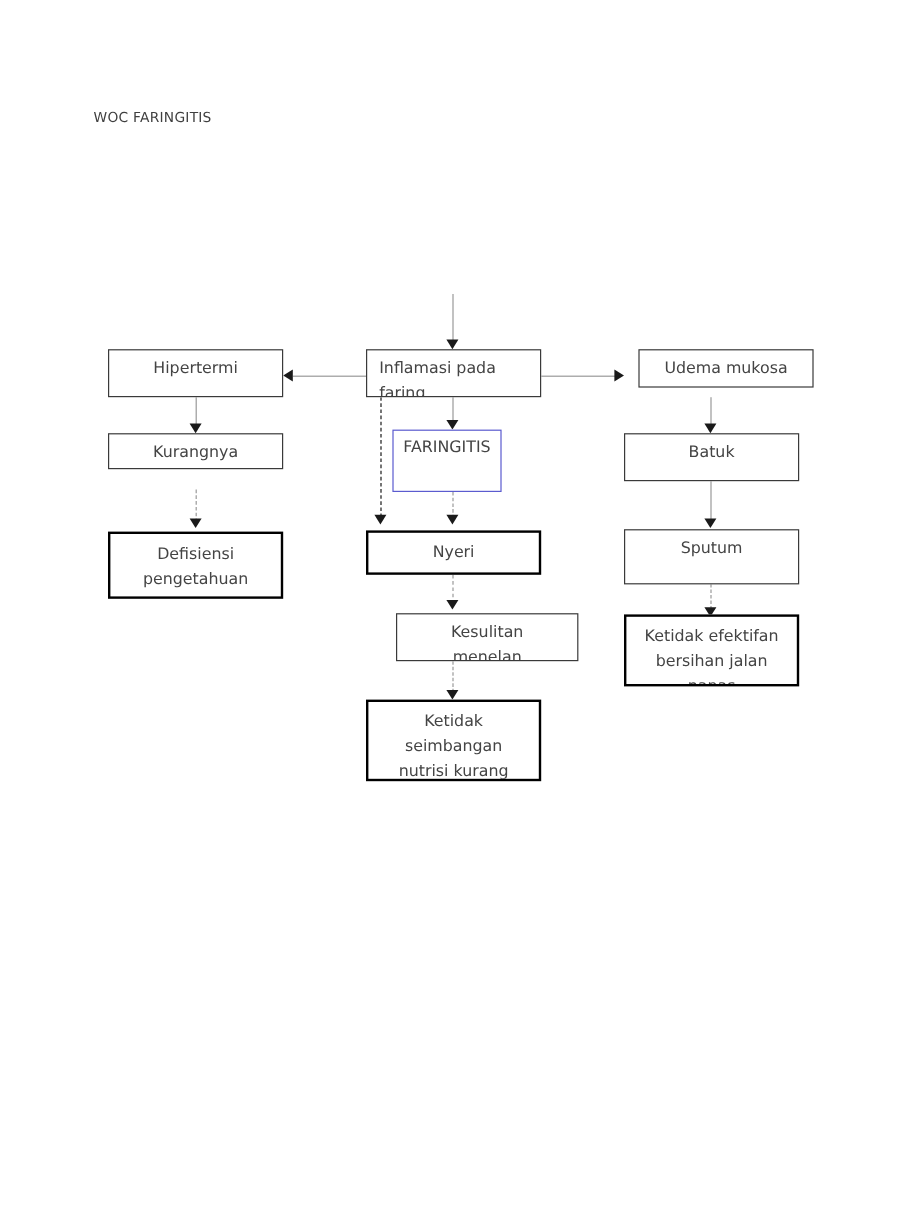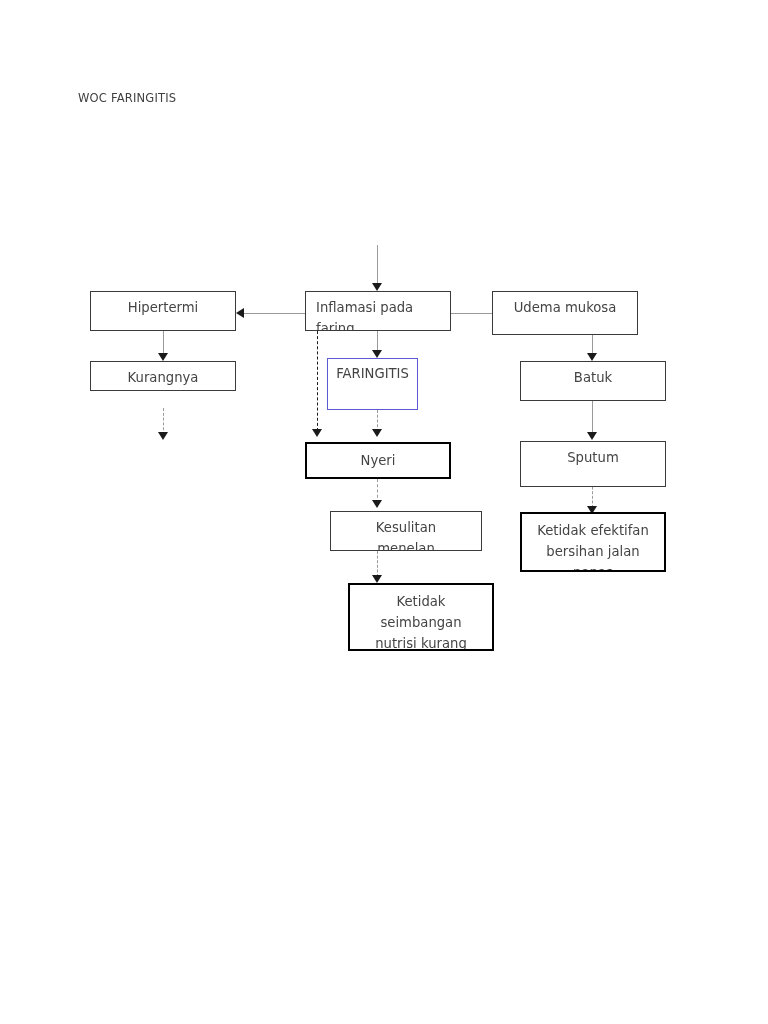--- a/index.html
+++ b/index.html
@@ -148,56 +148,60 @@
 
   <div class="node" style="left:90px; top:291px; width:146px; height:40px;">
     <span class="txt">Hipertermi</span>
   </div>
 
   <div class="node" style="left:305px; top:291px; width:146px; height:40px; text-align:left; padding-left:10px;">
     <span class="txt">Inflamasi pada
 faring</span>
   </div>
 
-  <div class="node" style="left:492px; top:291px; width:146px; height:44px;">
+  <div class="node" style="left:532px; top:291px; width:146px; height:32px;">
     <span class="txt">Udema mukosa</span>
   </div>
 
   <div class="node" style="left:90px; top:361px; width:146px; height:30px;">
     <span class="txt">Kurangnya
 terpajan informasi</span>
   </div>
 
   <div class="node accent" style="left:327px; top:358px; width:91px; height:52px; padding-top:4px;">
     <span class="txt">FARINGITIS</span>
   </div>
 
   <div class="node" style="left:520px; top:361px; width:146px; height:40px;">
     <span class="txt">Batuk</span>
   </div>
 
+  <div class="node thick" style="left:90px; top:443px; width:146px; height:56px; padding-top:7px;">
+    <span class="txt">Defisiensi
+pengetahuan</span>
+  </div>
 
   <div class="node thick" style="left:305px; top:442px; width:146px; height:37px; padding-top:6px;">
     <span class="txt">Nyeri</span>
   </div>
 
   <div class="node" style="left:520px; top:441px; width:146px; height:46px;">
     <span class="txt">Sputum</span>
   </div>
 
   <div class="node" style="left:305px; top:511px; width:152px; height:40px;margin-left:25px;">
     <span class="txt">Kesulitan
 menelan</span>
   </div>
 
   <div class="node thick" style="left:520px; top:512px; width:146px; height:60px; padding-top:6px;">
     <span class="txt">Ketidak efektifan
 bersihan jalan
 napas</span>
   </div>
 
-  <div class="node thick" style="left:305px; top:583px; width:146px; height:68px; padding-top:6px;margin-left:43px;">
+  <div class="node thick" style="left:305px; top:583px; width:146px; height:68px; padding-top:6px;">
     <span class="txt">Ketidak
 seimbangan
 nutrisi kurang</span>
   </div>
 
 </div>
 
 </body></html>

